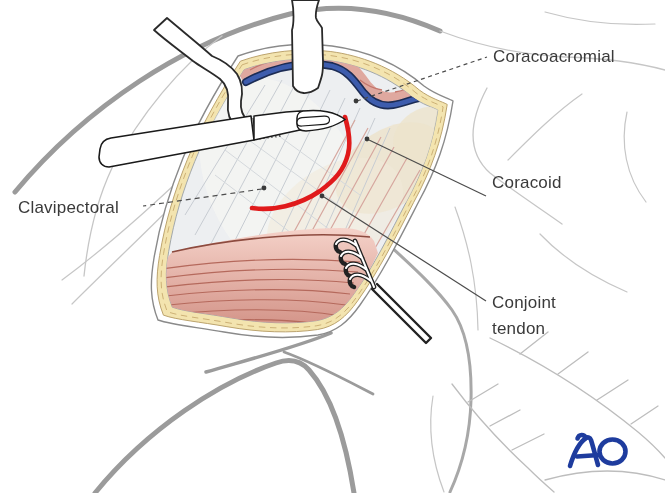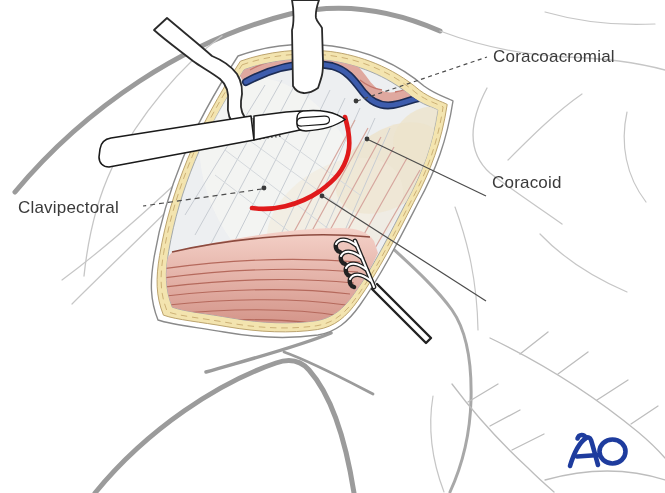--- a/index.html
+++ b/index.html
@@ -164,16 +164,18 @@
 <div class="fig-label" style="left:493px;top:44px">
   <span>Coracoacromial</span>
 </div>
 <div class="fig-label" style="left:18px;top:195px">
   <span>Clavipectoral</span>
 </div>
 <div class="fig-label" style="left:492px;top:170px">
   <span>Coracoid</span>
 </div>
 <div class="fig-label" style="left:492px;top:290px">
+  <span>Conjoint</span>
+  <span>tendon</span>
 </div>
 <span class="sr-only">AO</span>
 
 </div>
 
 </body></html>

